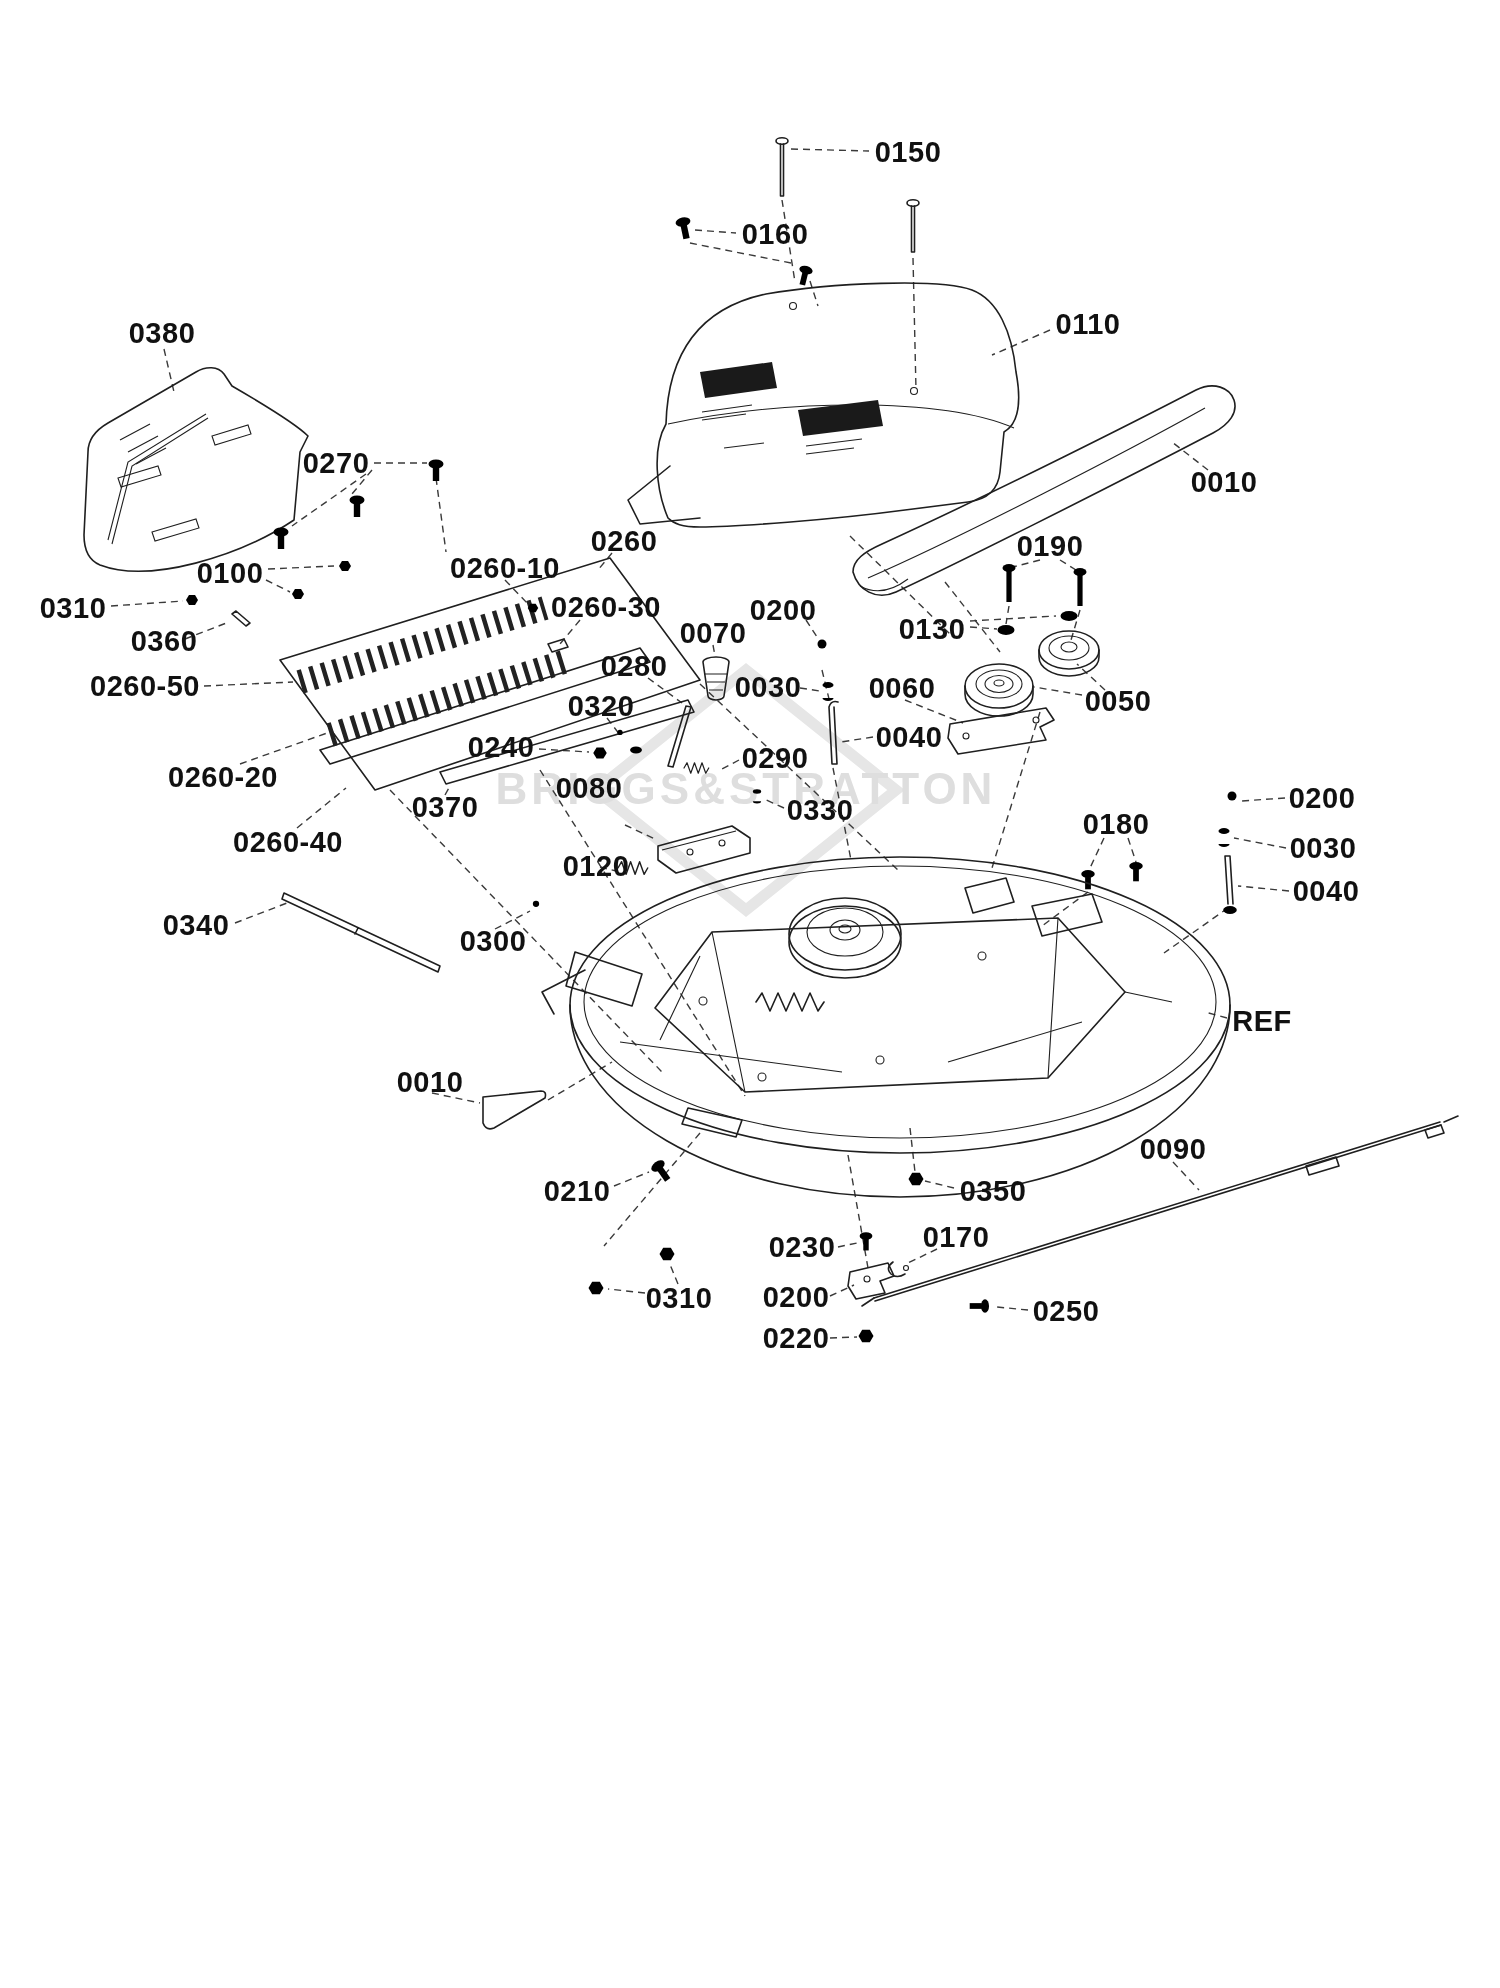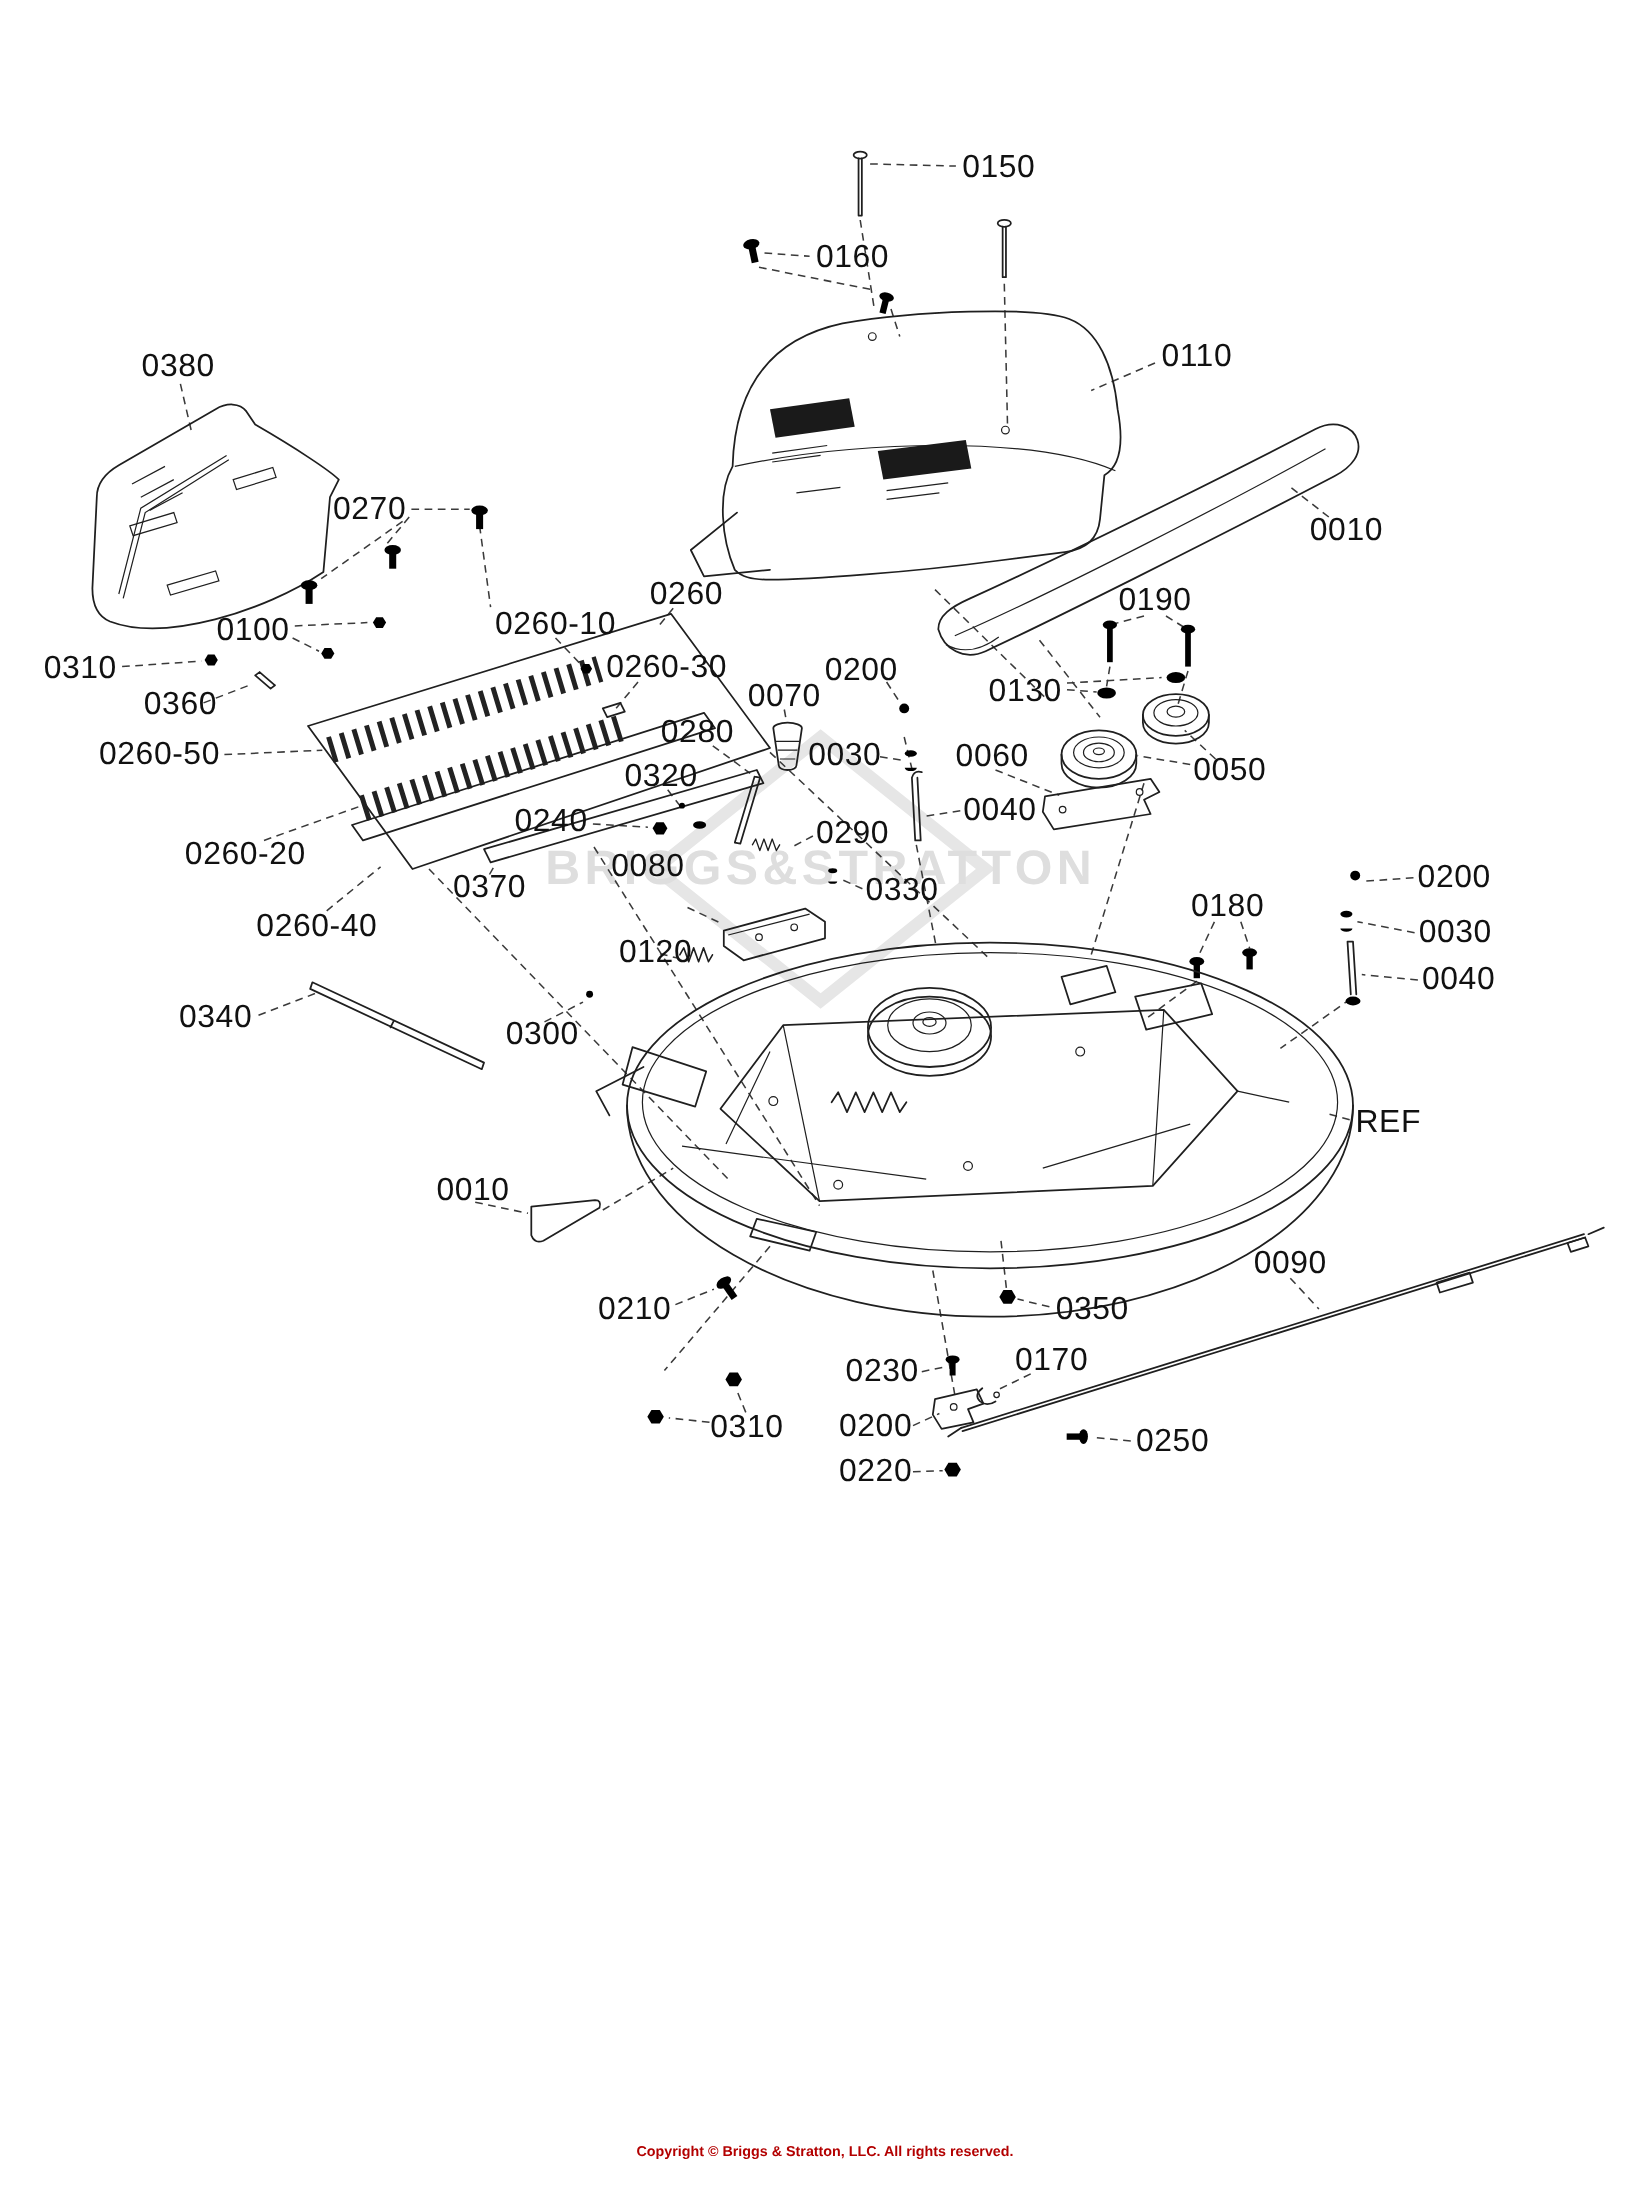--- a/index.html
+++ b/index.html
@@ -8,21 +8,21 @@
     width:1500px;height:1988px;
     background:#ffffff;
     font-family:"Liberation Sans", sans-serif;
     overflow:hidden;
   }
   #art{position:absolute;left:0;top:0;width:1500px;height:1988px;}
   .lbl{
     position:absolute;
     transform:translate(-50%,-50%);
     font-size:29px;
-    font-weight:400;
+    font-weight:700;
     color:#111111;
     white-space:nowrap;
     letter-spacing:0.5px;
   }
   .copyright{
     position:absolute;
     left:0;top:1948px;width:100%;
     text-align:center;
     font-size:13px;
     font-weight:700;
@@ -426,15 +426,14 @@
 <div class="lbl" style="left:577px;top:1191px">0210</div>
 <div class="lbl" style="left:993px;top:1191px">0350</div>
 <div class="lbl" style="left:1173px;top:1149px">0090</div>
 <div class="lbl" style="left:802px;top:1247px">0230</div>
 <div class="lbl" style="left:956px;top:1237px">0170</div>
 <div class="lbl" style="left:679px;top:1298px">0310</div>
 <div class="lbl" style="left:796px;top:1297px">0200</div>
 <div class="lbl" style="left:1066px;top:1311px">0250</div>
 <div class="lbl" style="left:796px;top:1338px">0220</div>
 
-<div class="copyright">Copyright © Briggs &amp; Stratton, LLC. All rights reserved.</div>
 
 </div>
 
 </body></html>

